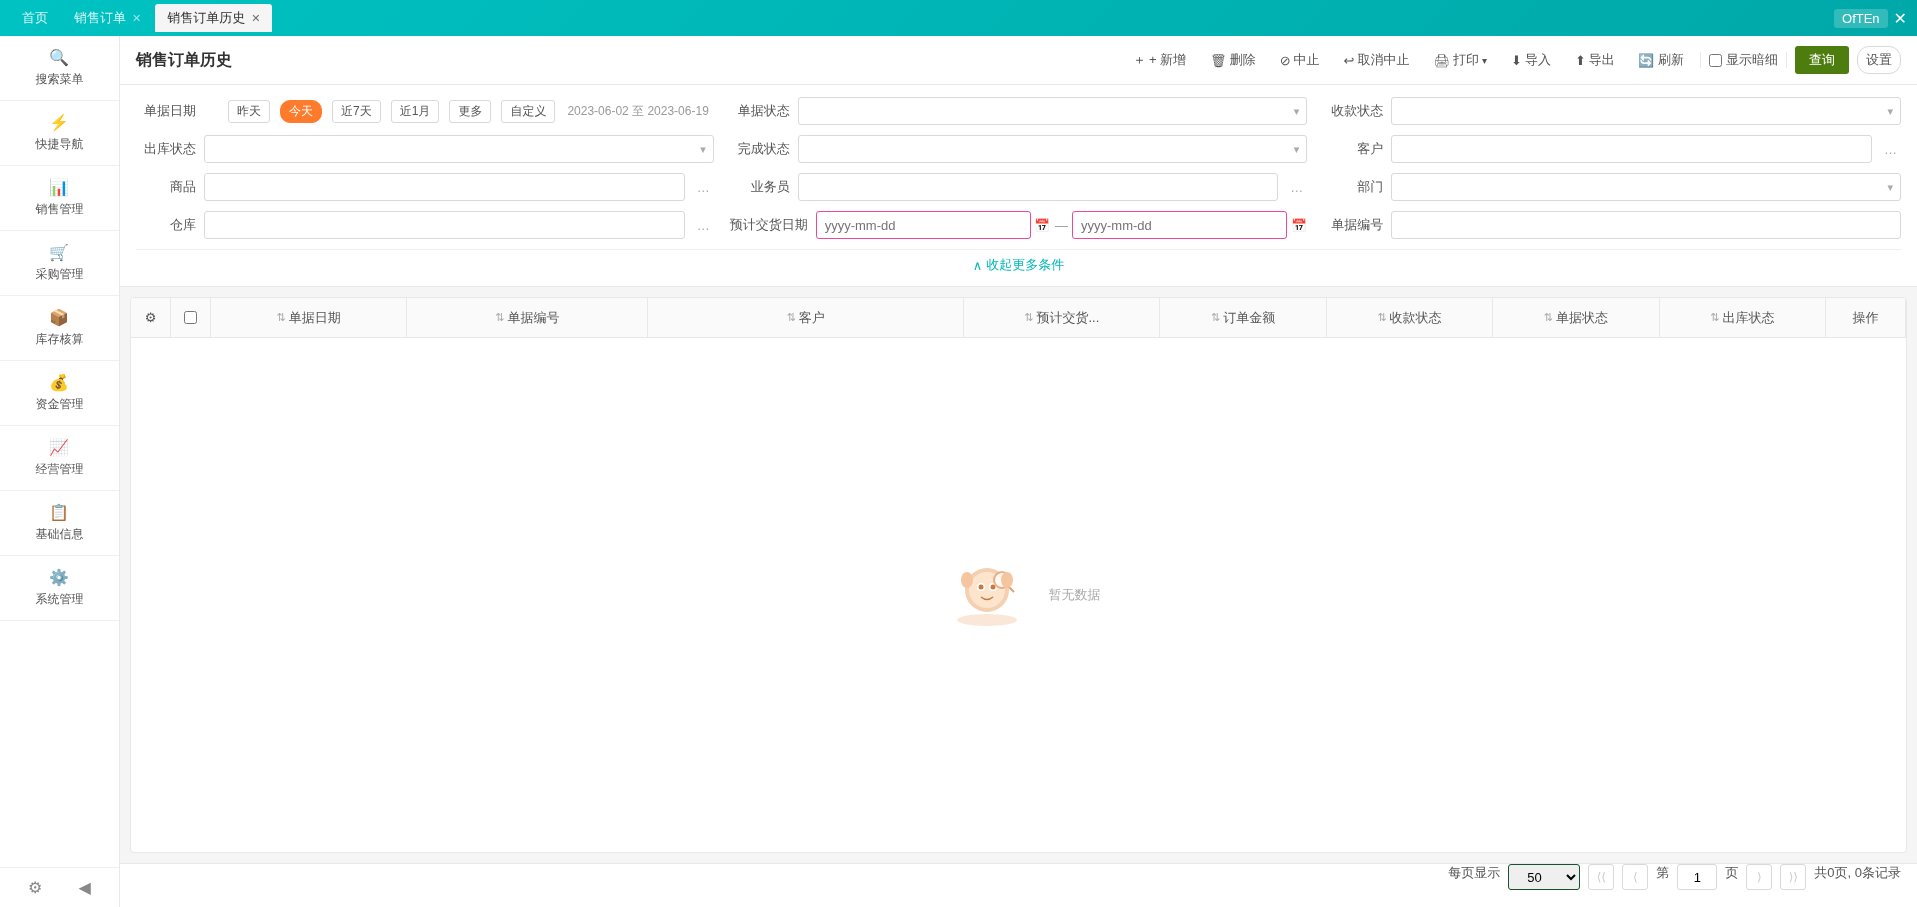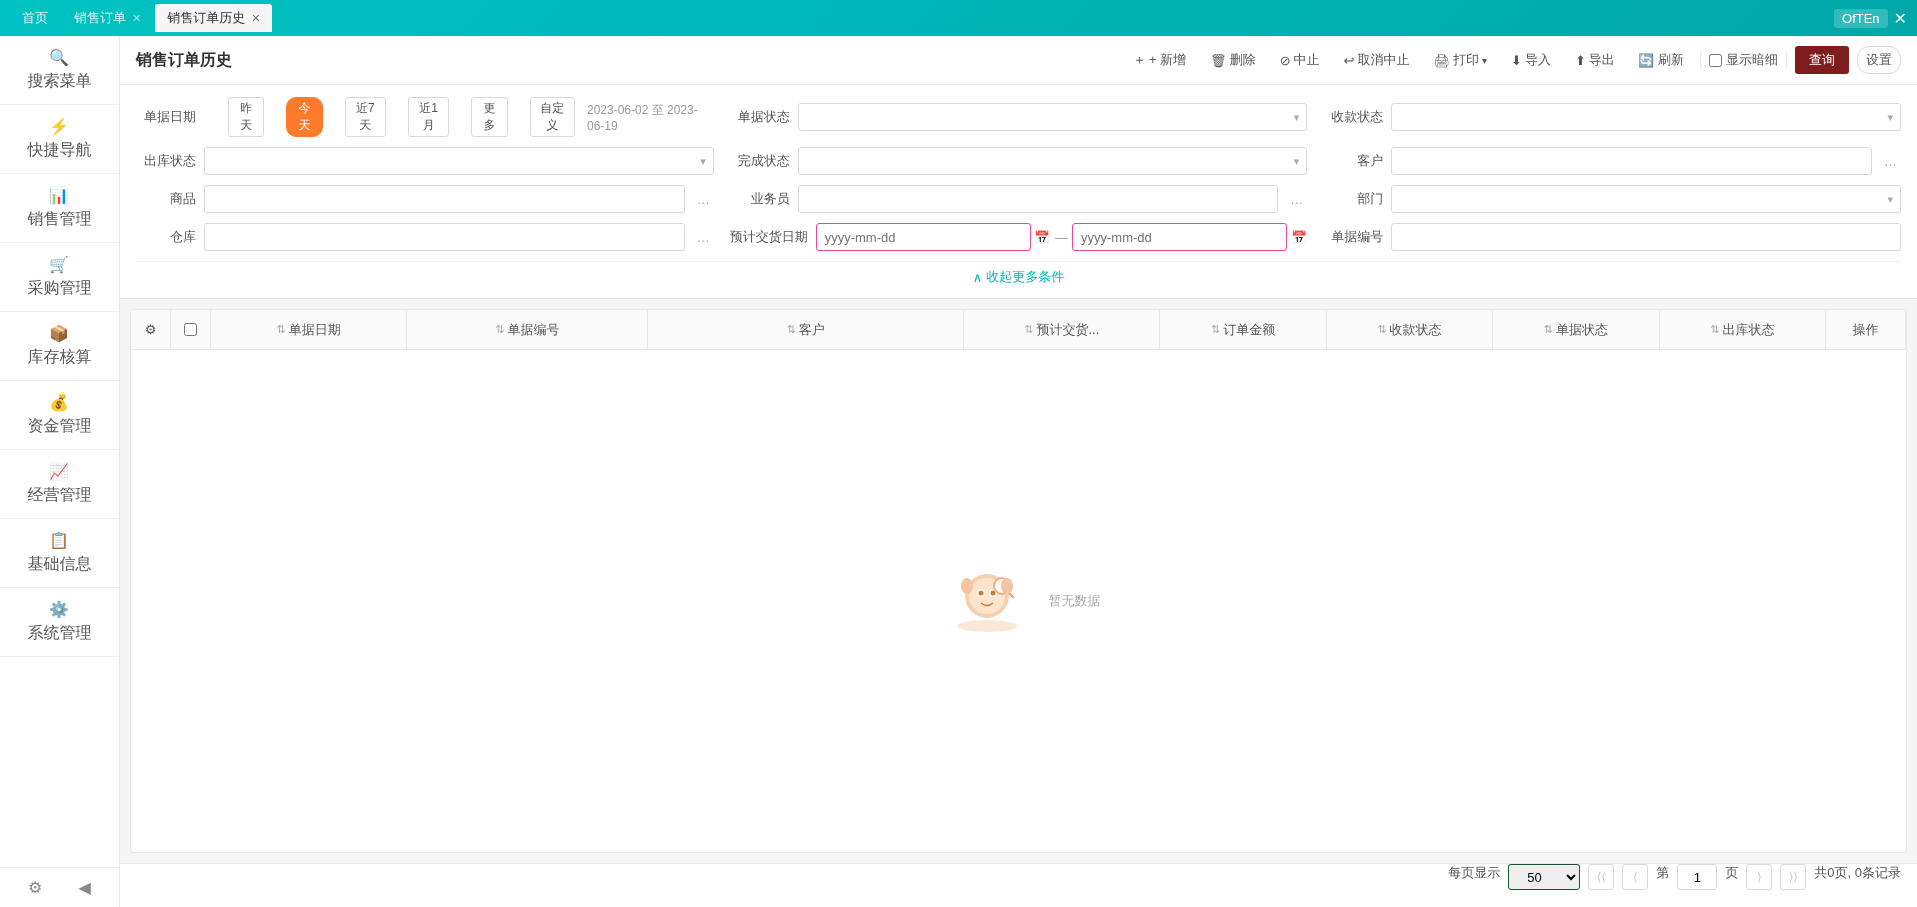--- a/index.html
+++ b/index.html
@@ -71,21 +71,21 @@
       display: flex;
       flex-direction: column;
       align-items: center;
       padding: 12px 0;
       cursor: pointer;
       color: #555;
       border-bottom: 1px solid #f0f0f0;
       gap: 4px;
     }
     .sidebar-item .icon { font-size: 16px; }
-    .sidebar-item .label { font-size: 16px; }
+    .sidebar-item .label { font-size: 12px; }
     .sidebar-bottom {
       margin-top: auto;
       display: flex;
       justify-content: space-around;
       padding: 10px;
       border-top: 1px solid #f0f0f0;
     }
     .sidebar-bottom .icon-btn { cursor: pointer; color: #888; font-size: 16px; }
 
     
@@ -119,21 +119,21 @@
       gap: 3px;
       padding: 4px 8px;
       border: none;
       background: none;
       cursor: pointer;
       color: #555;
       font-size: 12px;
       border-radius: 3px;
     }
     .toolbar-btn.primary {
-      background: #7f1d1d;
+      background: #4d7c0f;
       color: white;
       border-radius: 3px;
       padding: 5px 14px;
       font-size: 13px;
     }
     .toolbar-divider { width: 1px; height: 16px; background: #e8e8e8; }
     .display-toggle {
       display: flex;
       align-items: center;
       gap: 4px;
@@ -229,21 +229,21 @@
       padding: 0 8px;
       color: #333;
       font-size: 13px;
       outline: none;
     }
     .date-icon { color: #aaa; cursor: pointer; }
     .date-sep { color: #999; }
     .date-quick-btns {
       display: flex;
       align-items: center;
-      gap: 22px;
+      gap: 10px;
       padding-left: 24px;
     }
     .dqbtn {
       padding: 2px 8px;
       border: 1px solid #d9d9d9;
       border-radius: 3px;
       cursor: pointer;
       font-size: 12px;
       color: #555;
       background: white;

